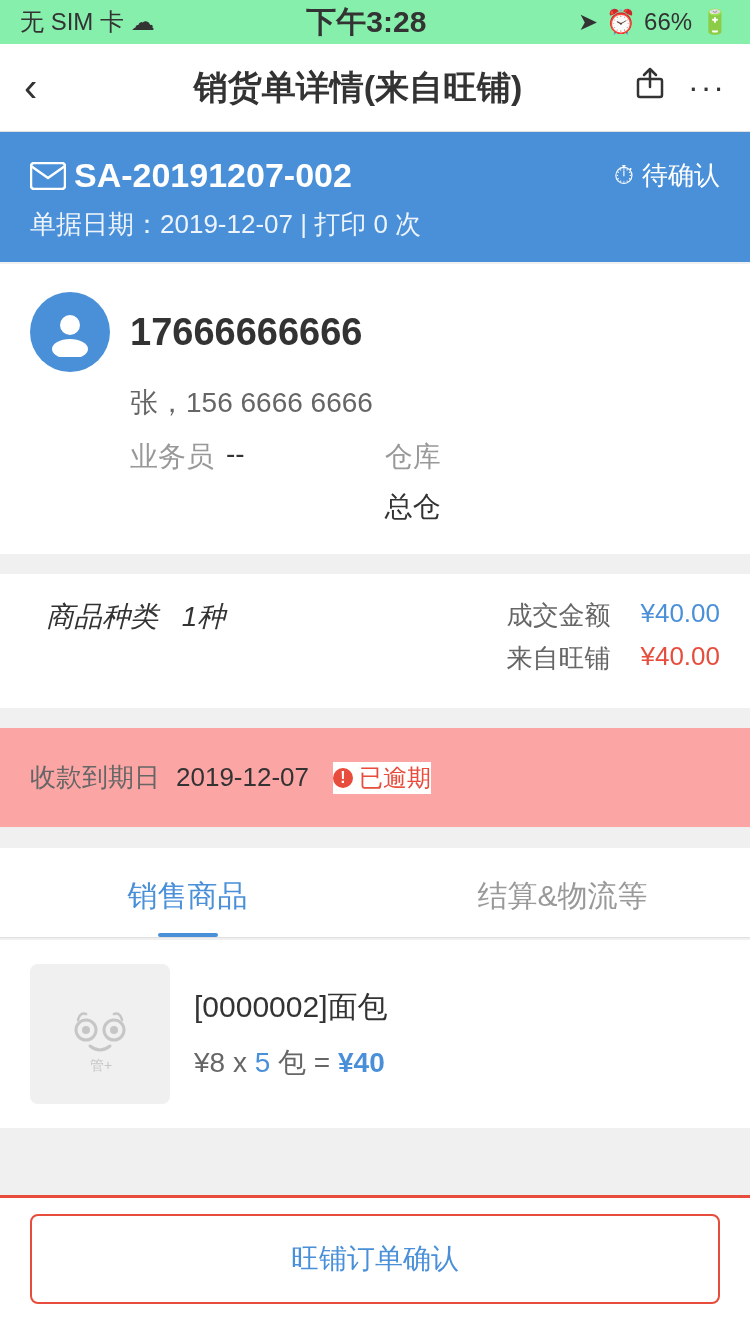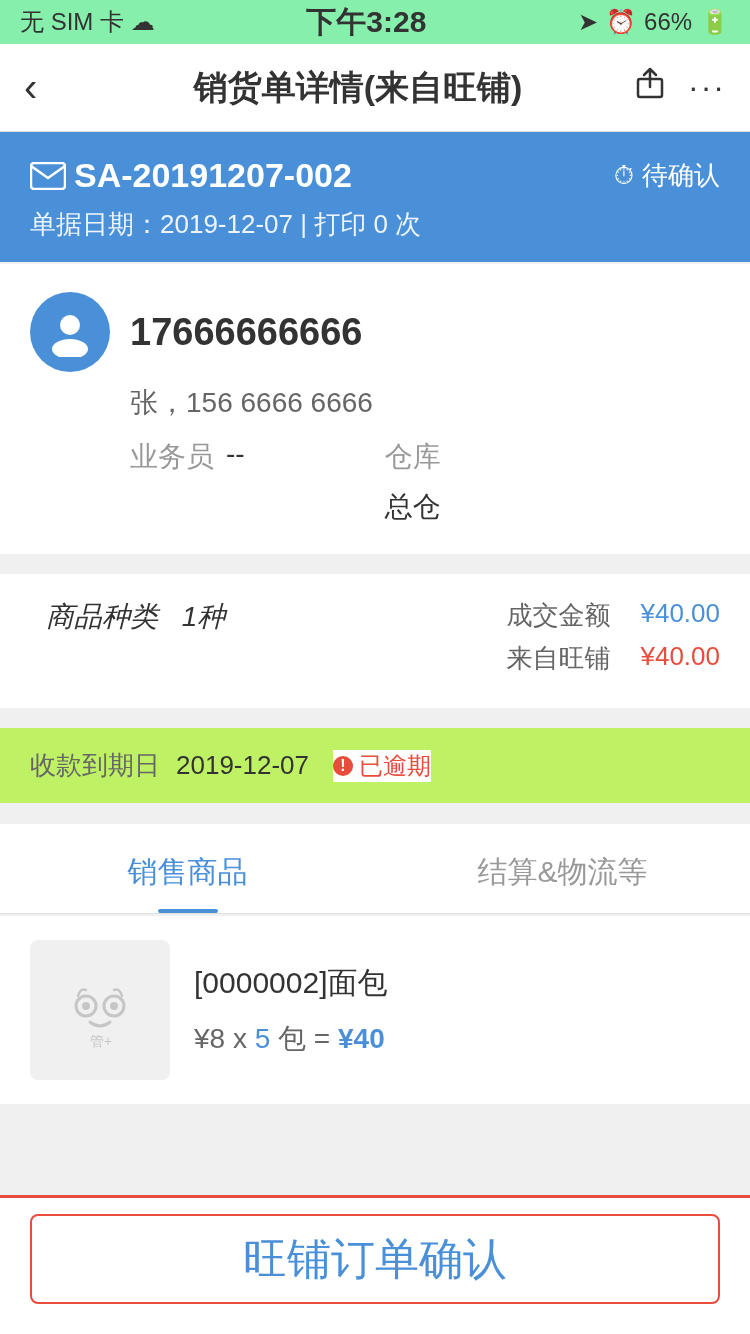--- a/index.html
+++ b/index.html
@@ -159,22 +159,22 @@
       gap: 30px;
       margin-bottom: 8px;
       font-size: 26px;
     }
     .summary-right-label { color: #666; }
     .amount-blue { color: #4A90D9; font-weight: 500; }
     .amount-red { color: #E74C3C; font-weight: 500; }
 
     
     .due-section {
-      background: #bef264;
-      padding: 20px 30px;
+      background: #fca5a5;
+      padding: 32px 30px;
       margin-top: 20px;
       display: flex;
       align-items: center;
       gap: 16px;
       font-size: 26px;
       color: #666;
       border-bottom: 1px solid #eee;
     }
     .due-label { }
     .due-date { color: #333; margin-right: 8px; }
@@ -282,21 +282,21 @@
       background: #fff;
       padding: 16px 30px 30px;
       border-top: 3px solid #E74C3C;
     }
     .confirm-btn {
       width: 100%;
       height: 90px;
       background: #fff;
       border: 2px solid #E74C3C;
       border-radius: 8px;
-      font-size: 44px;
+      font-size: 28px;
       color: #4A90D9;
       font-weight: 500;
       cursor: pointer;
       display: flex;
       align-items: center;
       justify-content: center;
     }
   </style>
 </head>
 <body>

